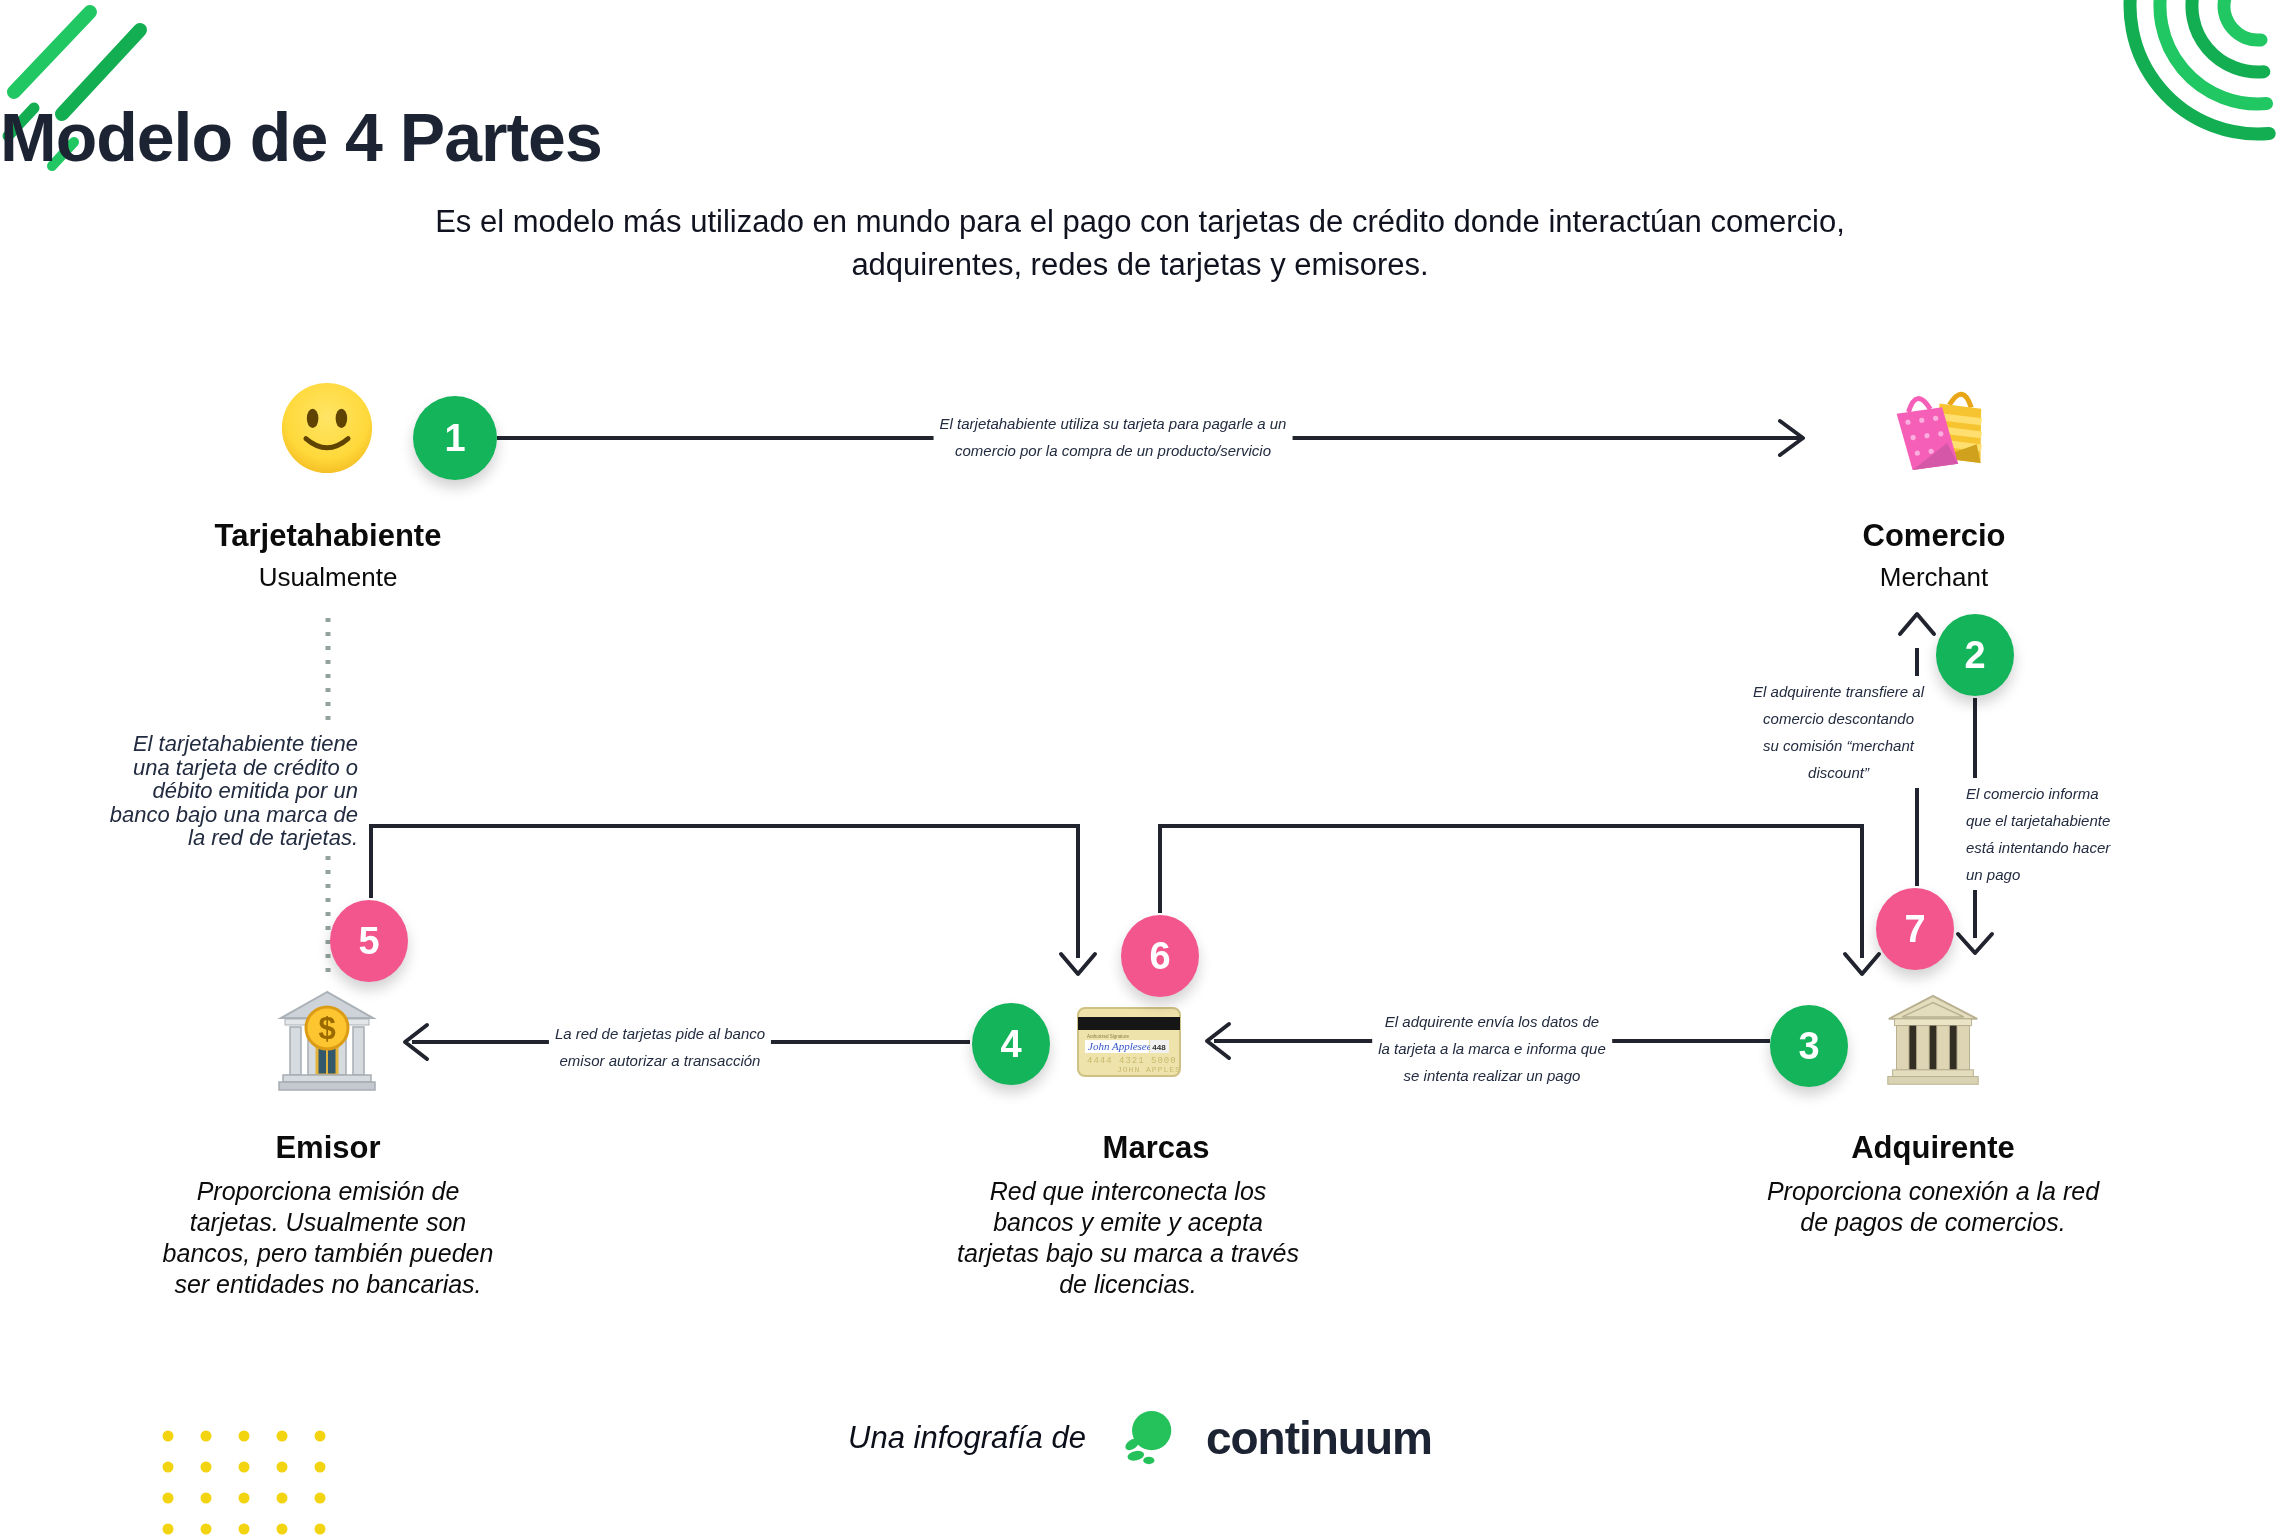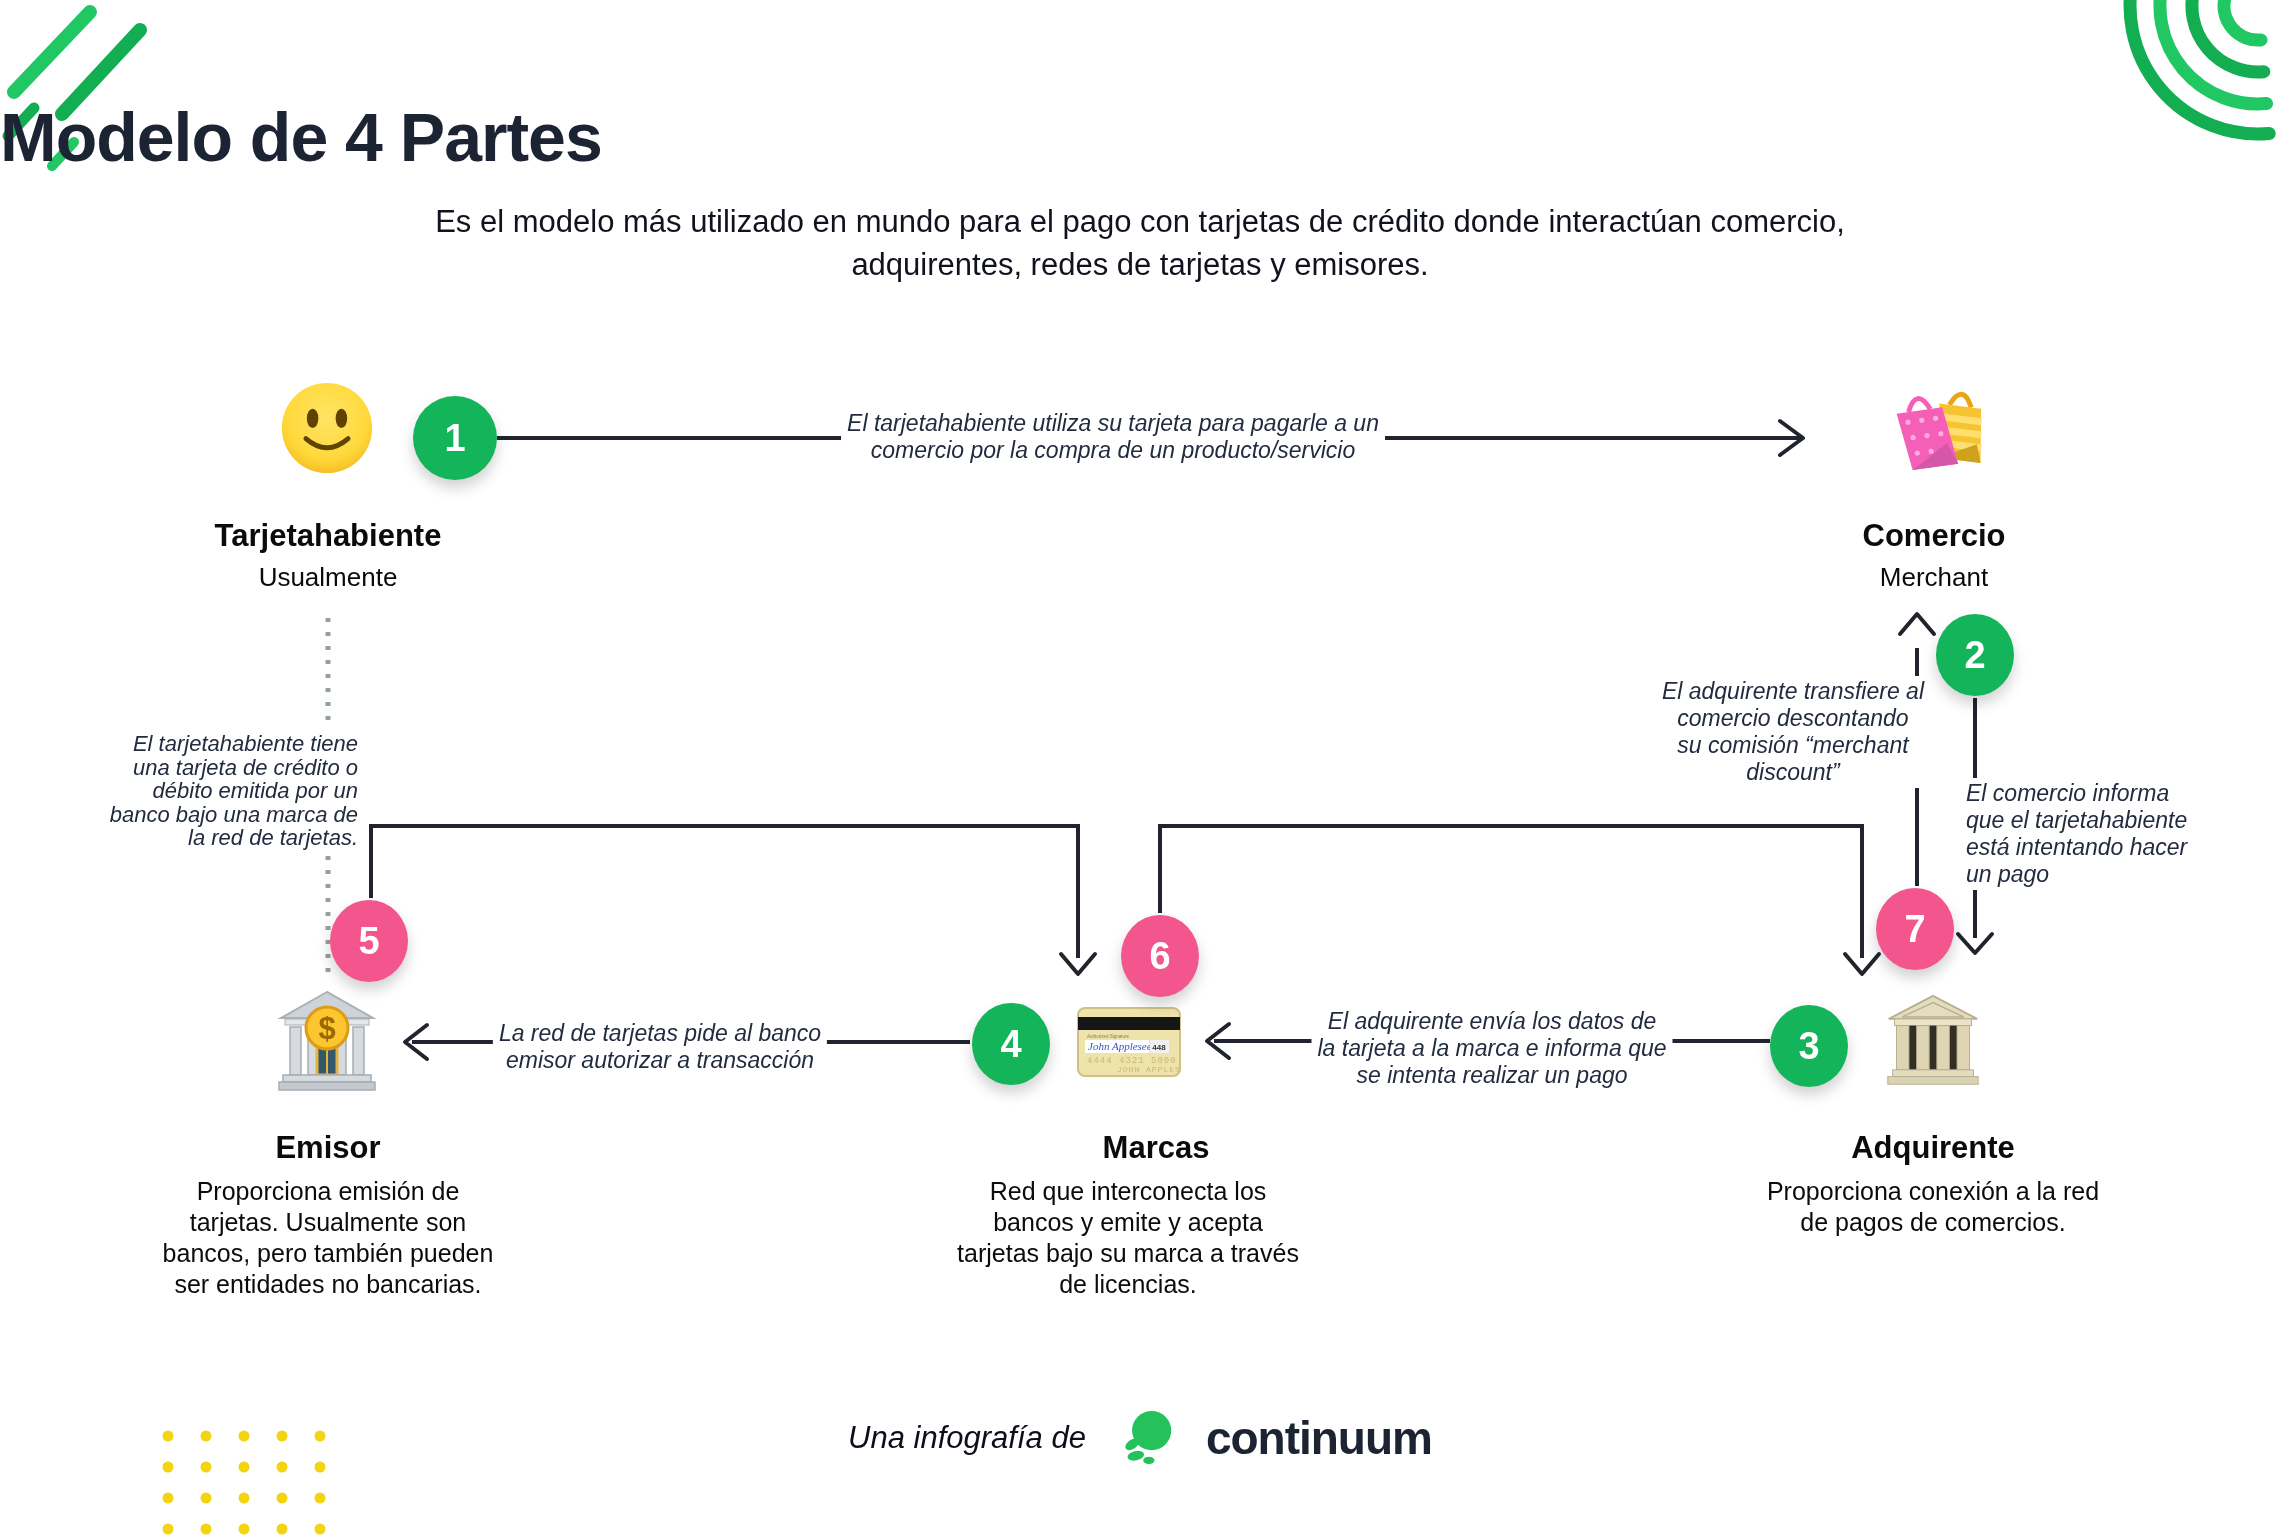--- a/index.html
+++ b/index.html
@@ -6,22 +6,22 @@
   .canvas{position:relative;width:2280px;height:1540px;background:#ffffff;overflow:hidden;
           font-family:"Liberation Sans",sans-serif;color:#0b0b0b;}
   .abs{position:absolute;}
   .title{left:0;right:0;top:98px;font-size:68px;font-weight:800;
          letter-spacing:-1px;color:#1c2333;}
   .subtitle{left:50%;transform:translateX(-50%);top:200px;width:1660px;text-align:center;
             font-size:31px;line-height:43px;font-weight:500;color:#10131f;white-space:pre-line;}
   .entity-name{font-size:31px;font-weight:bold;text-align:center;transform:translateX(-50%);}
   .entity-sub{font-size:26px;text-align:center;transform:translateX(-50%);}
   .entity-desc{font-size:25px;line-height:31px;text-align:center;transform:translateX(-50%);
-               white-space:pre-line;}
-  .flow-text{font-style:italic;font-size:23px;line-height:27px;font-weight:500;color:#222b3f;
+               white-space:pre-line;font-style:italic;}
+  .flow-text{font-style:italic;font-size:15px;line-height:27px;font-weight:500;color:#222b3f;
              background:#ffffff;white-space:pre-line;padding:2px 6px;z-index:3;}
   .center-x{transform:translateX(-50%);text-align:center;}
   .badge{border-radius:50%;display:flex;align-items:center;justify-content:center;color:#ffffff;
          font-size:38px;font-weight:bold;box-shadow:0 8px 14px rgba(0,0,0,.18);z-index:4;
          width:78px;height:82px;}
   .badge-lg{width:84px;height:84px;}
   svg{display:block;}
   #connectors{left:0;top:0;z-index:1;}
   .icon{z-index:2;}
   .footer{left:50%;top:1410px;transform:translateX(-50%);display:flex;align-items:center;gap:32px;}

